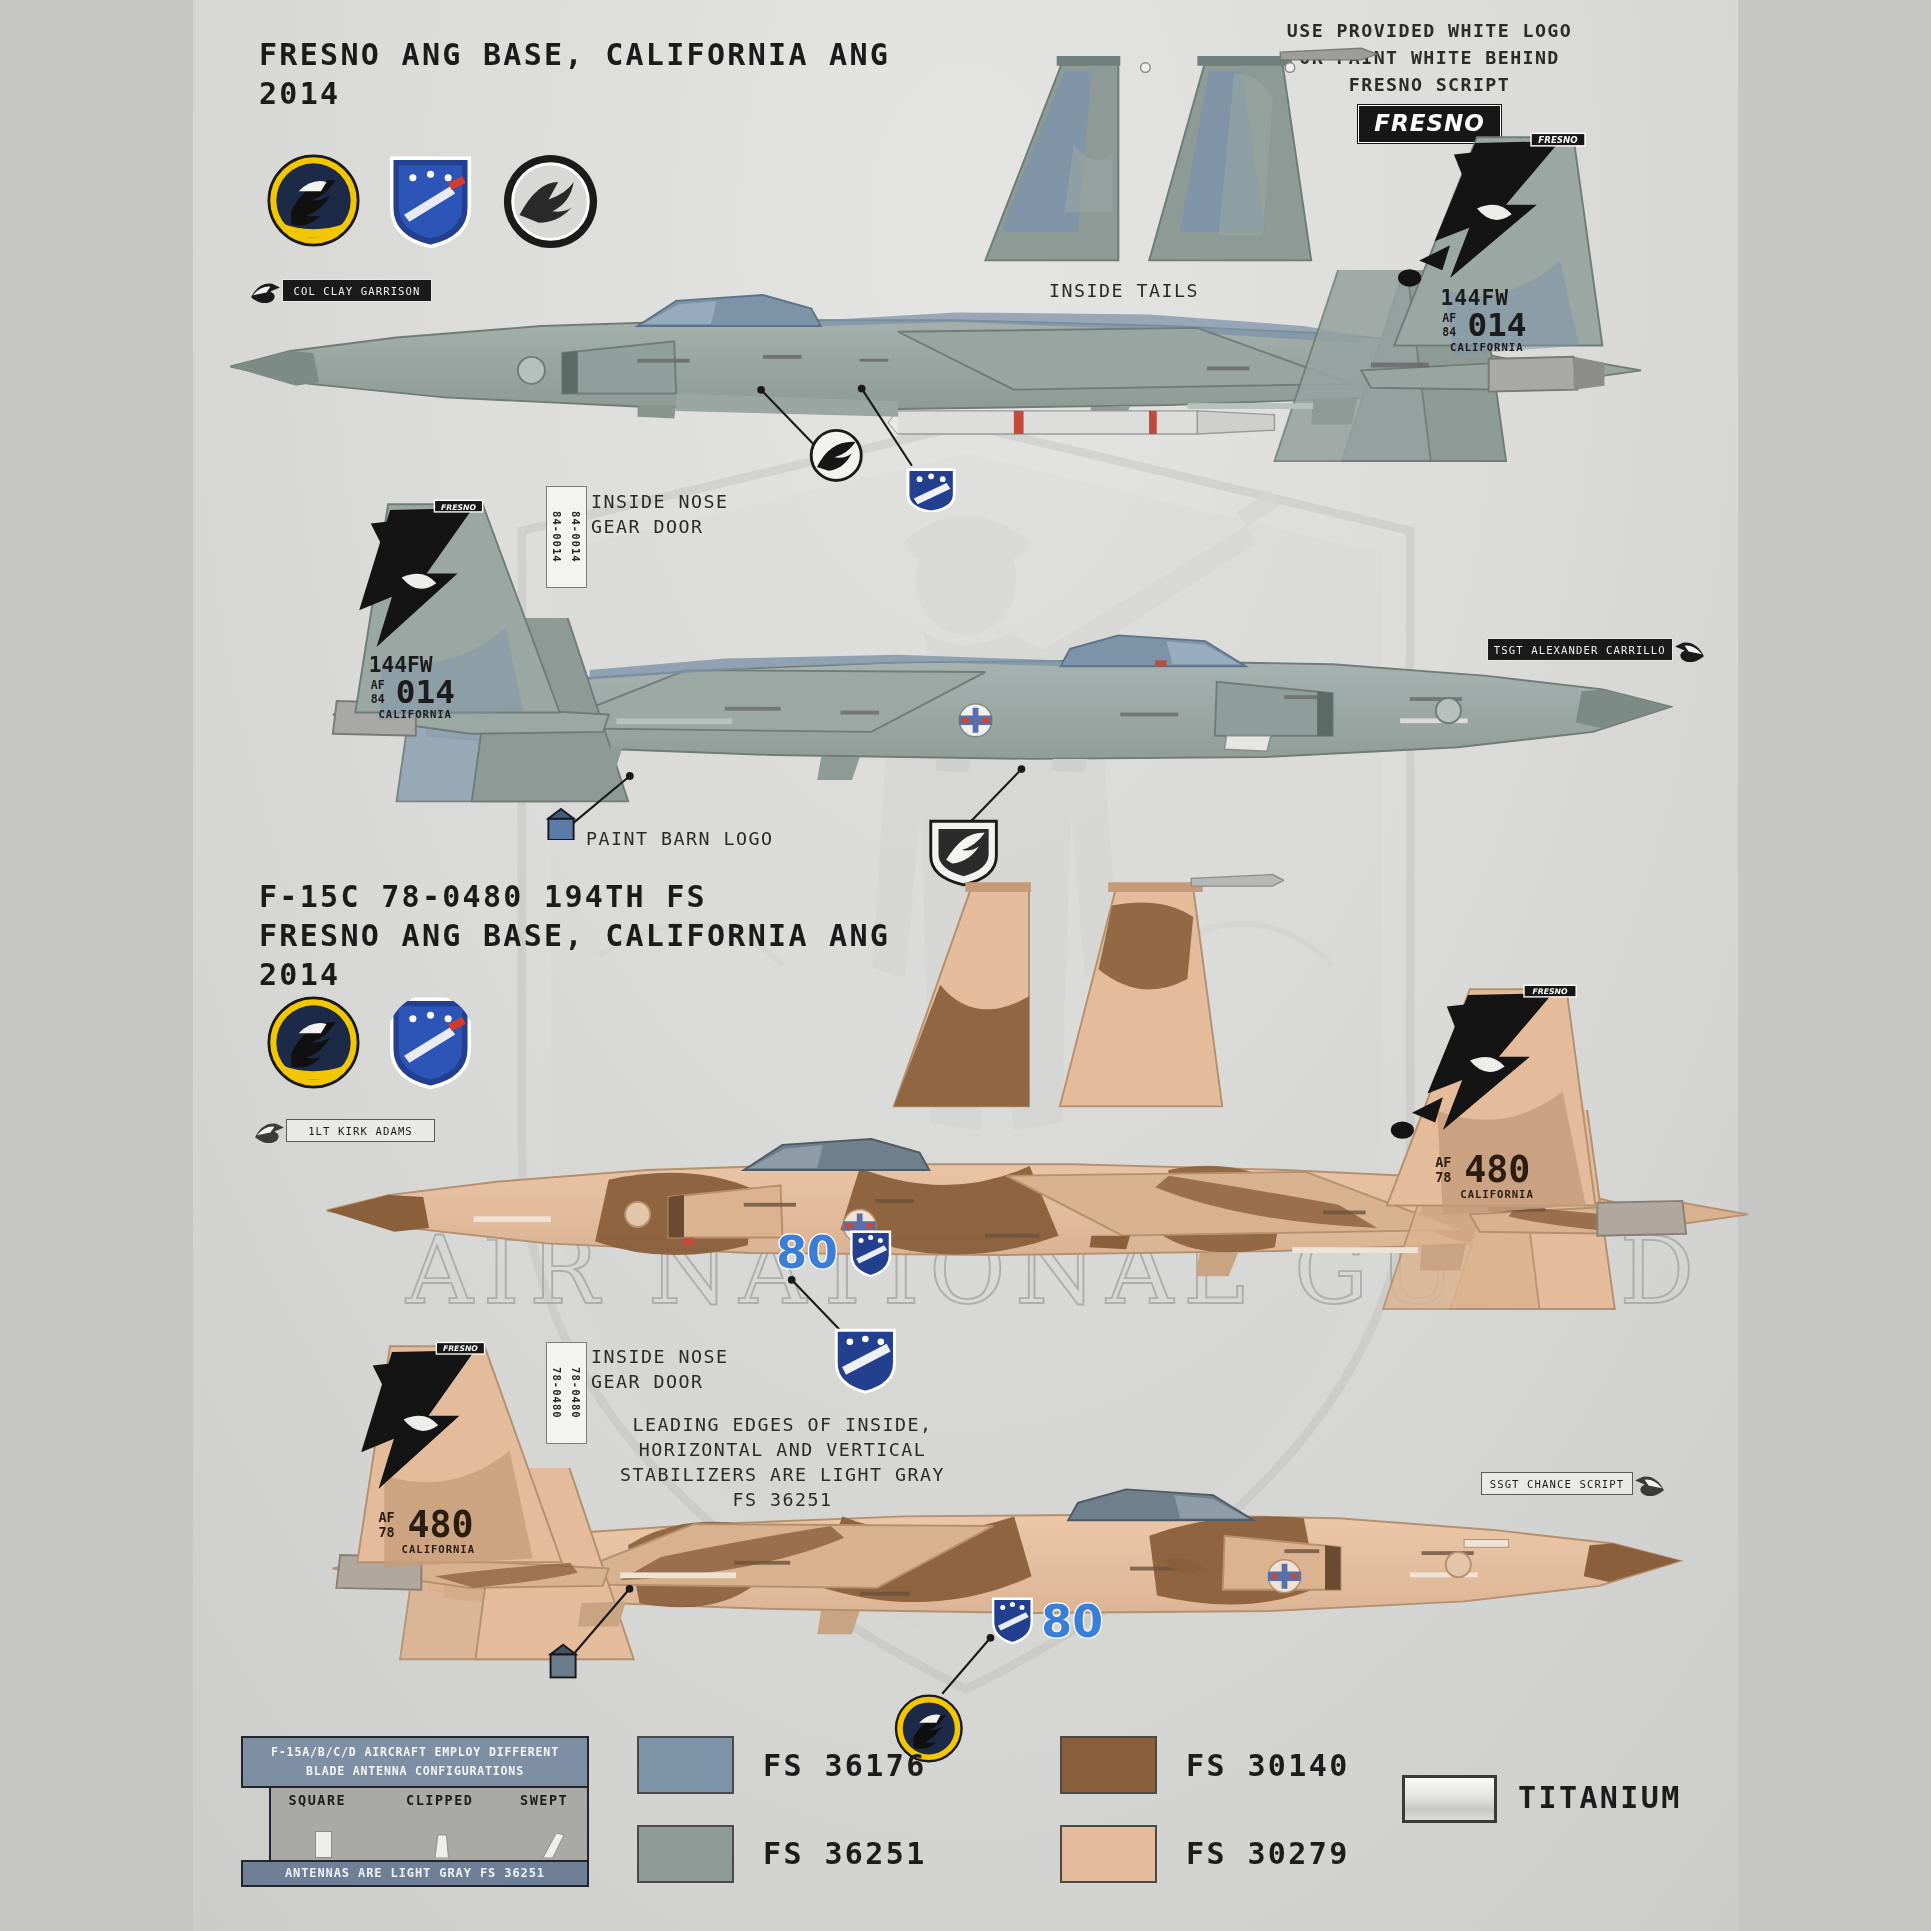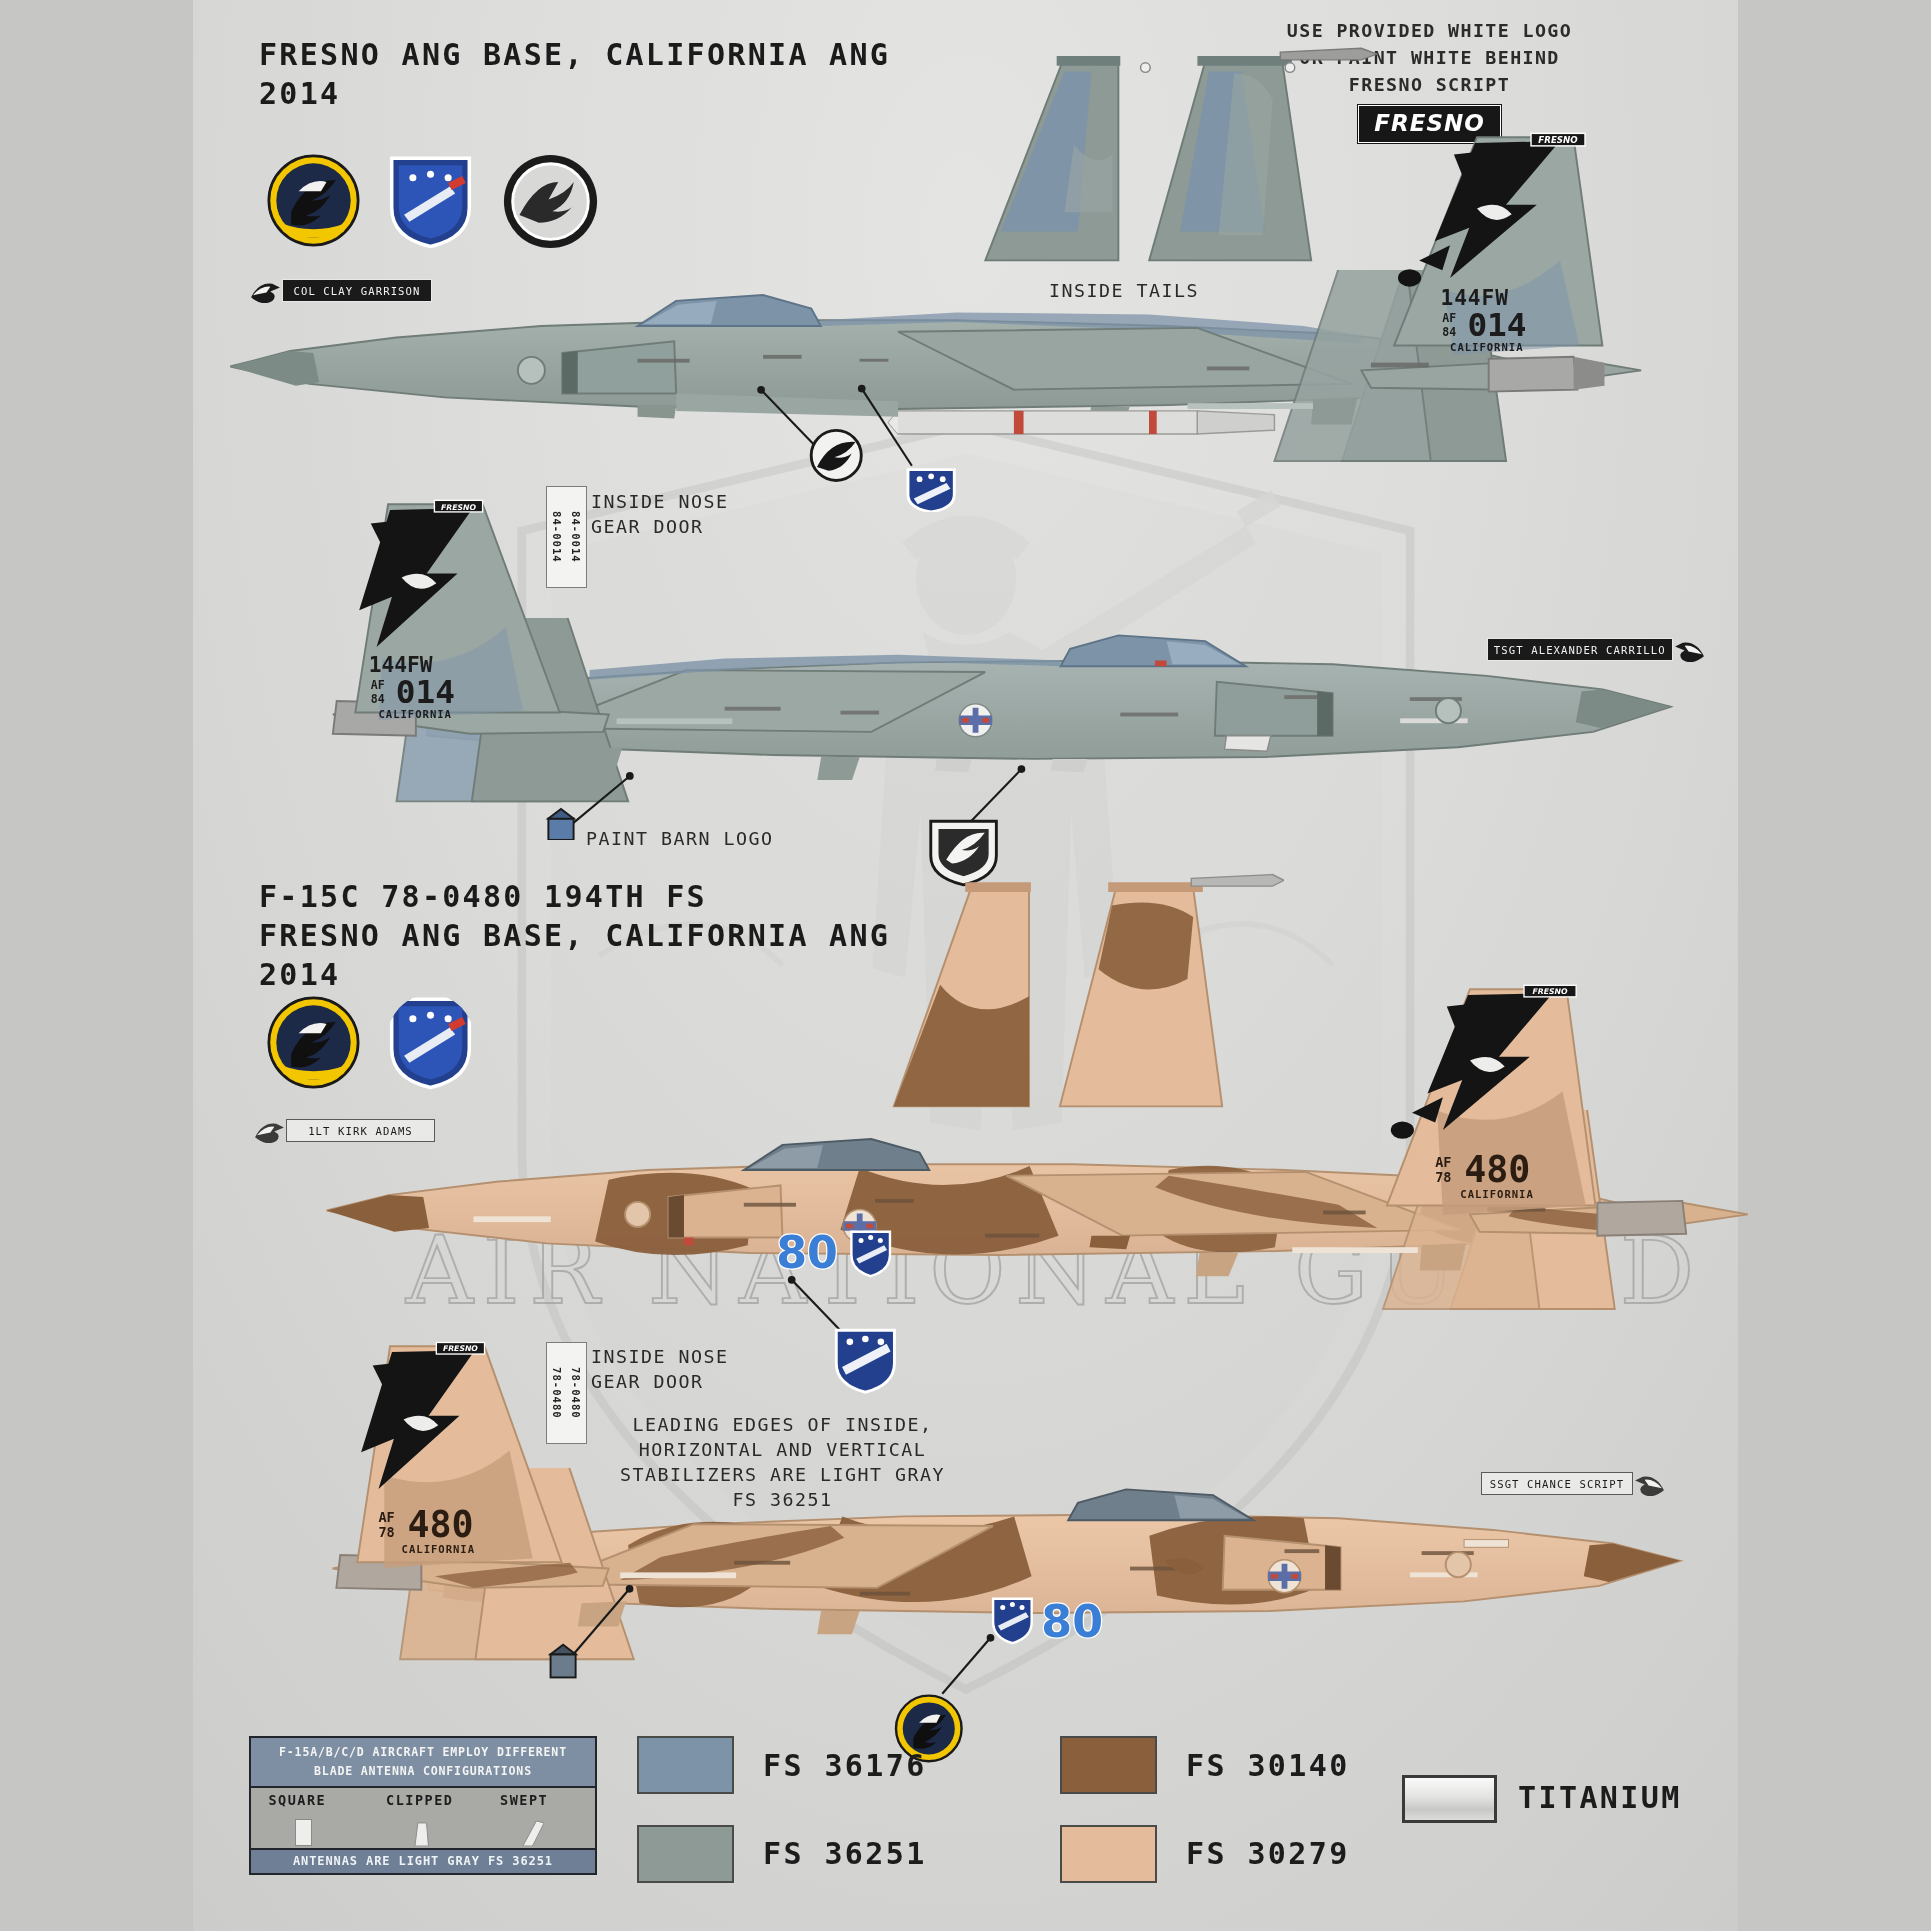--- a/index.html
+++ b/index.html
@@ -89,29 +89,29 @@
   .chip-label{
     position:absolute;font-family:"DejaVu Sans Mono",monospace;font-weight:bold;
     font-size:30px;letter-spacing:2.4px;color:#1c1c1c;white-space:nowrap;
   }
   .chip.titanium{
     background:linear-gradient(180deg,#fafafa 0%,#e3e3e1 45%,#c8c8c6 75%,#dcdcda 100%);
     width:89px;height:42px;border:3.9px solid #3a3a38;
   }
 
   
-  .ant-box{position:absolute;left:249px;top:1736px;width:348px;}
+  .ant-box{position:absolute;left:241px;top:1736px;width:348px;}
   .ant-hdr{
     background:#7e8fa4;border:2.9px solid #22262c;color:#f4f4f2;
     font-family:"DejaVu Sans Mono",monospace;font-weight:bold;font-size:11.6px;
     letter-spacing:0.8px;text-align:center;line-height:19.3px;padding:4.8px 1.9px;
   }
   .ant-mid{
     background:#a9aaa6;border-left:2.9px solid #22262c;border-right:2.9px solid #22262c;
-    height:60px;position:relative;
+    height:72px;position:relative;margin-left:28px;
   }
   .ant-mid .cap{
     position:absolute;top:3.9px;font-family:"DejaVu Sans Mono",monospace;
     font-weight:bold;font-size:13.5px;letter-spacing:1.5px;color:#1d1d1d;
   }
   .ant-ftr{
     background:#6f8096;border:2.9px solid #22262c;color:#eef2f6;
     font-family:"DejaVu Sans Mono",monospace;font-weight:bold;font-size:12px;
     letter-spacing:0.9px;text-align:center;line-height:23px;
   }

